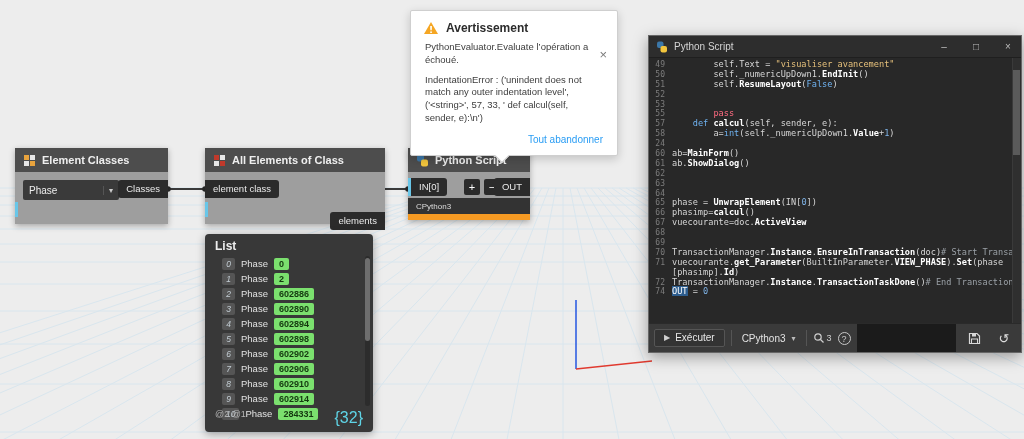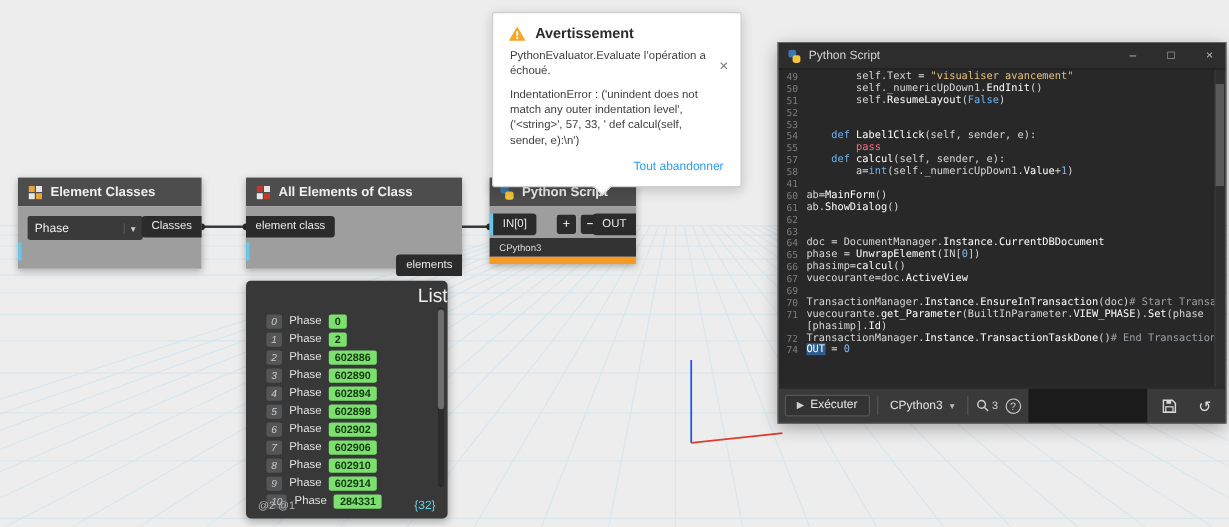--- a/index.html
+++ b/index.html
@@ -43,49 +43,49 @@
   #warn-popup .wp-close { position:absolute; right:10px; top:36px; color:#7a7a7a; font-size:13px; cursor:pointer; }
   #warn-popup .wp-body { padding:0 26px 0 14px; font-size:9.5px; color:#3d3d3d; line-height:1.35; }
   #warn-popup .wp-body p + p { margin-top:7px; }
   #warn-popup .wp-link { text-align:right; padding:9px 14px 10px; font-size:10px; color:#2a9df4; cursor:pointer; }
   #warn-tail { position:absolute; left:86px; bottom:-6px; width:10px; height:10px; background:#fff;
                border-right:1px solid #cfcfcf; border-bottom:1px solid #cfcfcf; transform:rotate(45deg); }
 
   
   #list-bubble { position:absolute; left:205px; top:234px; width:168px; height:198px; background:#383838;
                  border-radius:4px; z-index:2; box-shadow:0 2px 8px rgba(0,0,0,.35); overflow:hidden; }
-  #list-bubble .lb-title { color:#eee; font-size:16px; font-weight:normal; padding:5px 0 3px 10px;text-align:right; }
+  #list-bubble .lb-title { color:#eee; font-size:12px; font-weight:bold; padding:5px 0 3px 10px; }
   #list-rows { padding-left:17px; }
   .lrow { height:15px; display:flex; align-items:center; gap:6px; }
   .lidx { background:#555; color:#c3cdd4; font-style:italic; font-size:8.5px; min-width:13px; text-align:center;
           padding:0 4px; height:12px; line-height:12px; border-radius:2px; }
   .llab { color:#e2e2e2; font-size:9.5px; }
   .lid  { background:#7be06e; color:#14380f; font-weight:bold; font-size:9px; padding:0 5px; height:12px;
           line-height:12px; border-radius:2px; cursor:pointer; }
   .lb-footer { position:absolute; left:0; right:0; bottom:0; display:flex; justify-content:space-between;
                padding:3px 10px 5px 10px; }
   .lb-foot-left { color:#b5b5b5; font-size:9px; }
-  .lb-foot-right { color:#5fd4e6; font-size:10px; }
+  .lb-foot-right { color:#5fd4e6; font-size:16px; }
   .lb-scroll { position:absolute; right:3px; top:22px; bottom:26px; width:5px; background:#2c2c2c; border-radius:3px; }
   .lb-thumb { position:absolute; top:2px; width:5px; height:55%; background:#6e6e6e; border-radius:3px; }
 
   
   #editor { position:absolute; left:648px; top:35px; width:374px; height:318px; z-index:4;
             border:1px solid #666; background:#282828; box-shadow:0 4px 14px rgba(0,0,0,.35);
             display:flex; flex-direction:column; }
   .ed-titlebar { height:22px; background:#2d2d2d; display:flex; align-items:center; padding-left:7px; gap:6px;
                  border-bottom:1px solid #1f1f1f; flex:0 0 22px; }
   .ed-title { color:#d4d4d4; font-size:10px; flex:1; }
   .winbtn { width:26px; height:22px; color:#bdbdbd; font-size:10px; text-align:center; line-height:22px; cursor:pointer; }
   .ed-code { flex:1; position:relative; overflow:hidden; font-family:"DejaVu Sans Mono", monospace; padding-top:2px; }
   .cl { height:9.9px; line-height:9.9px; font-size:8.6px; white-space:pre; display:flex; }
   .cl .g { width:16px; text-align:right; color:#7d7d7d; font-size:8px; flex:0 0 16px; margin-right:7px; }
   .cl .cd { color:#d6d6d6; }
   .cd .s { color:#e6c07b; }
-  .cd .b { color:#ffffff; font-weight:normal; }
+  .cd .b { color:#ffffff; font-weight:bold; }
   .cd .k { color:#6fb3f2; }
   .cd .r { color:#ff6b81; }
   .cd .m { color:#9aa0a6; }
   .cd .n { color:#7fb4e8; }
   .cd .hl { background:#2d5d8e; color:#fff; }
   .ed-scroll { position:absolute; right:0; top:0; bottom:0; width:9px; background:#2f2f2f; border-left:1px solid #3a3a3a; }
   .ed-thumb { position:absolute; right:1px; top:12px; width:7px; height:85px; background:#5a5a5a; }
   .ed-toolbar { flex:0 0 28px; background:#3a3a3a; border-top:1px solid #2a2a2a; display:flex;
                 align-items:center; padding:0 5px; gap:6px; }
   .run-btn { display:flex; align-items:center; gap:5px; background:#333; border:1px solid #555; border-radius:2px;
@@ -321,33 +321,33 @@
       <span class="winbtn">□</span>
       <span class="winbtn">×</span>
     </div>
     <div class="ed-code">
       <div id="code-lines">
           <div class="cl"><span class="g">49</span><span class="cd"><span>        self.Text = </span><span class="s">"visualiser avancement"</span></span></div>
           <div class="cl"><span class="g">50</span><span class="cd"><span>        self._numericUpDown1.</span><span class="b">EndInit</span><span>()</span></span></div>
           <div class="cl"><span class="g">51</span><span class="cd"><span>        self.</span><span class="b">ResumeLayout</span><span>(</span><span class="k">False</span><span>)</span></span></div>
           <div class="cl"><span class="g">52</span><span class="cd"></span></div>
           <div class="cl"><span class="g">53</span><span class="cd"></span></div>
-          <div class="cl"><span class="g">54</span><span class="cd"><span>    </span><span class="k">def</span><span> </span><span class="b">Label1Click</span><span>(self, sender, e):</span></span></div>
           <div class="cl"><span class="g">55</span><span class="cd"><span class="r">        pass</span></span></div>
           <div class="cl"><span class="g">57</span><span class="cd"><span>    </span><span class="k">def</span><span> </span><span class="b">calcul</span><span>(self, sender, e):</span></span></div>
           <div class="cl"><span class="g">58</span><span class="cd"><span>        a=</span><span class="k">int</span><span>(self._numericUpDown1.</span><span class="b">Value</span><span>+</span><span class="n">1</span><span>)</span></span></div>
-          <div class="cl"><span class="g">41</span><span class="cd"></span></div>
+          <div class="cl"><span class="g">24</span><span class="cd"></span></div>
           <div class="cl"><span class="g">60</span><span class="cd"><span>ab=</span><span class="b">MainForm</span><span>()</span></span></div>
           <div class="cl"><span class="g">61</span><span class="cd"><span>ab.</span><span class="b">ShowDialog</span><span>()</span></span></div>
           <div class="cl"><span class="g">62</span><span class="cd"></span></div>
           <div class="cl"><span class="g">63</span><span class="cd"></span></div>
-          <div class="cl"><span class="g">64</span><span class="cd"><span>doc = DocumentManager.</span><span class="b">Instance</span><span>.</span><span class="b">CurrentDBDocument</span></span></div>
+          <div class="cl"><span class="g">64</span></div>
           <div class="cl"><span class="g">65</span><span class="cd"><span>phase = </span><span class="b">UnwrapElement</span><span>(IN[</span><span class="n">0</span><span>])</span></span></div>
           <div class="cl"><span class="g">66</span><span class="cd"><span>phasimp=</span><span class="b">calcul</span><span>()</span></span></div>
           <div class="cl"><span class="g">67</span><span class="cd"><span>vuecourante=doc.</span><span class="b">ActiveView</span></span></div>
+          <div class="cl"><span class="g">68</span><span class="cd"></span></div>
           <div class="cl"><span class="g">69</span><span class="cd"></span></div>
           <div class="cl"><span class="g">70</span><span class="cd"><span>TransactionManager.</span><span class="b">Instance</span><span>.</span><span class="b">EnsureInTransaction</span><span>(doc)</span><span class="m"># Start Transaction</span></span></div>
           <div class="cl"><span class="g">71</span><span class="cd"><span>vuecourante.</span><span class="b">get_Parameter</span><span>(BuiltInParameter.</span><span class="b">VIEW_PHASE</span><span>).</span><span class="b">Set</span><span>(phase</span></span></div>
           <div class="cl"><span class="g"></span><span class="cd"><span>[phasimp].</span><span class="b">Id</span><span>)</span></span></div>
           <div class="cl"><span class="g">72</span><span class="cd"><span>TransactionManager.</span><span class="b">Instance</span><span>.</span><span class="b">TransactionTaskDone</span><span>()</span><span class="m"># End Transaction</span></span></div>
           <div class="cl"><span class="g">74</span><span class="cd"><span class="hl">OUT</span><span> = </span><span class="n">0</span></span></div>
         </div>
       <div class="ed-scroll">
           <div class="ed-thumb"></div>
         </div>

